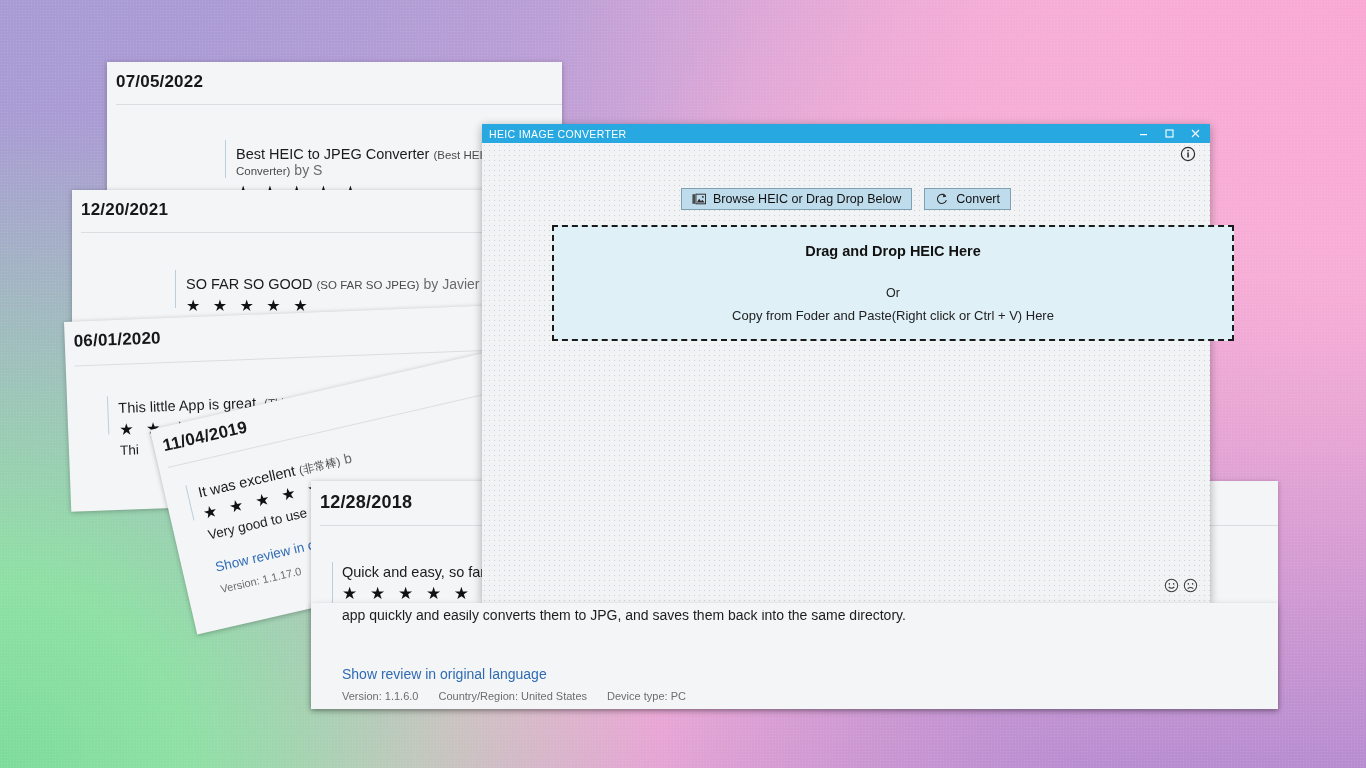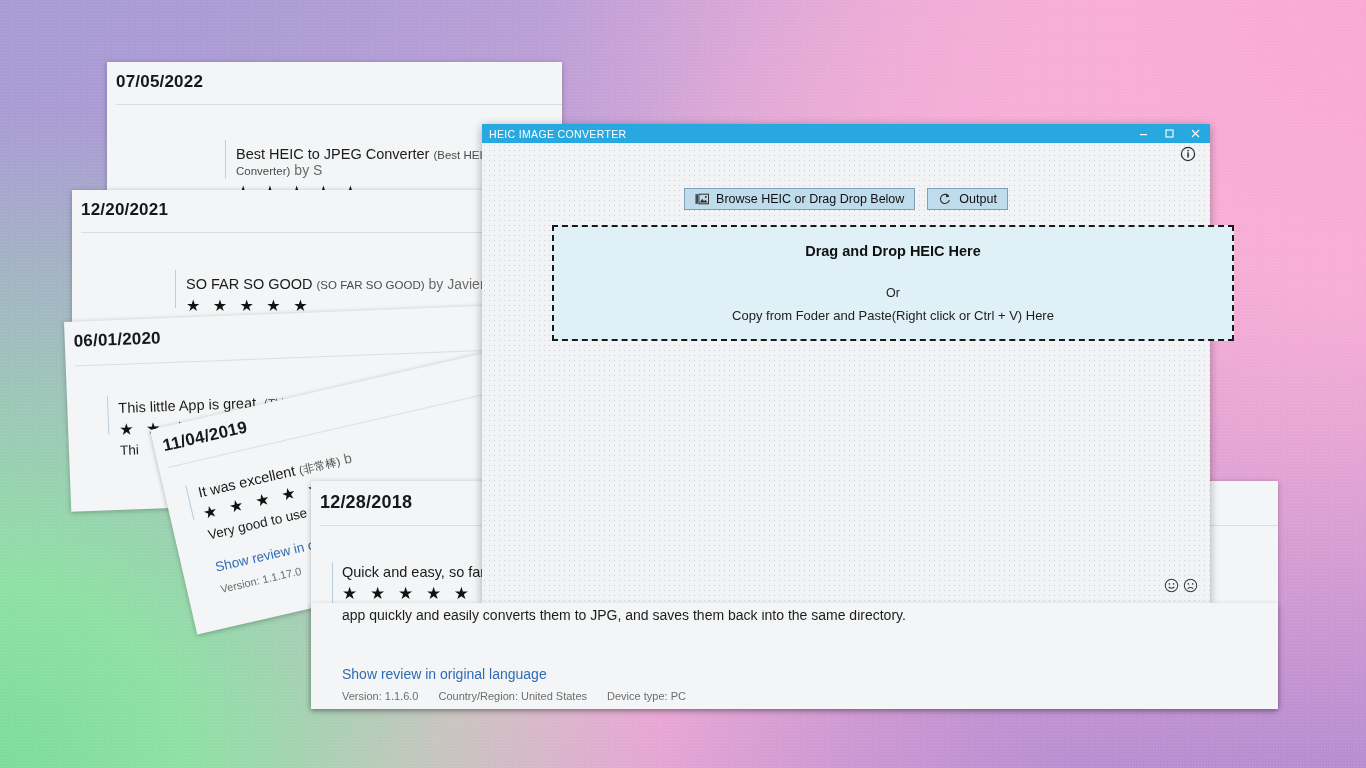--- a/index.html
+++ b/index.html
@@ -75,21 +75,21 @@
   </div>
 </div>
 
 <div class="card" style="left:72px;top:190px;width:440px;height:205px;">
   <div class="datehdr" style="position:absolute;left:9px;top:10px;">12/20/2021</div>
   <div class="rule" style="position:absolute;left:9px;right:0;top:42px;"></div>
   <div class="leftbar" style="left:103px;top:80px;height:38px;"></div>
   <div style="position:absolute;left:114px;top:86px;">
     <div class="rv-title">
       <span>SO FAR SO GOOD</span>
-      <span class="paren">(SO FAR SO GOOD)</span>
+      <span class="paren">(SO FAR SO JPEG)</span>
       <span class="by">by Javier</span>
     </div>
     <div class="stars" style="margin-top:4px;">★ ★ ★ ★ ★</div>
     <div class="rv-body" style="margin-top:3px;">I AM LEARNING TO</div>
   </div>
 </div>
 
 <div class="card" style="left:64px;top:322px;width:452px;height:190px;transform:rotate(-2.2deg);transform-origin:0 0;">
   <div class="datehdr" style="position:absolute;left:9px;top:10px;">06/01/2020</div>
   <div class="rule" style="position:absolute;left:9px;right:0;top:44px;"></div>
@@ -186,21 +186,21 @@
       </span>
       <span>Browse HEIC or Drag Drop Below</span>
     </div>
     <div class="tbtn">
       <span>
         <svg width="14" height="14" viewBox="0 0 16 16">
           <path d="M12.4 5.2 A5.2 5.2 0 1 0 13 9.2" fill="none" stroke="#2b2b2b" stroke-width="1.25"></path>
           <path d="M9.6 1.4 L12.8 5.4 L9.1 5.9 Z" fill="#2b2b2b"></path>
         </svg>
       </span>
-      <span>Output</span>
+      <span>Convert</span>
     </div>
   </div>
 
   <div class="dropzone">
     <div class="dz-main">Drag and Drop HEIC Here</div>
     <div class="dz-or">Or</div>
     <div class="dz-sub">Copy from Foder and Paste(Right click or Ctrl + V) Here</div>
   </div>
 
   <div class="faces">

